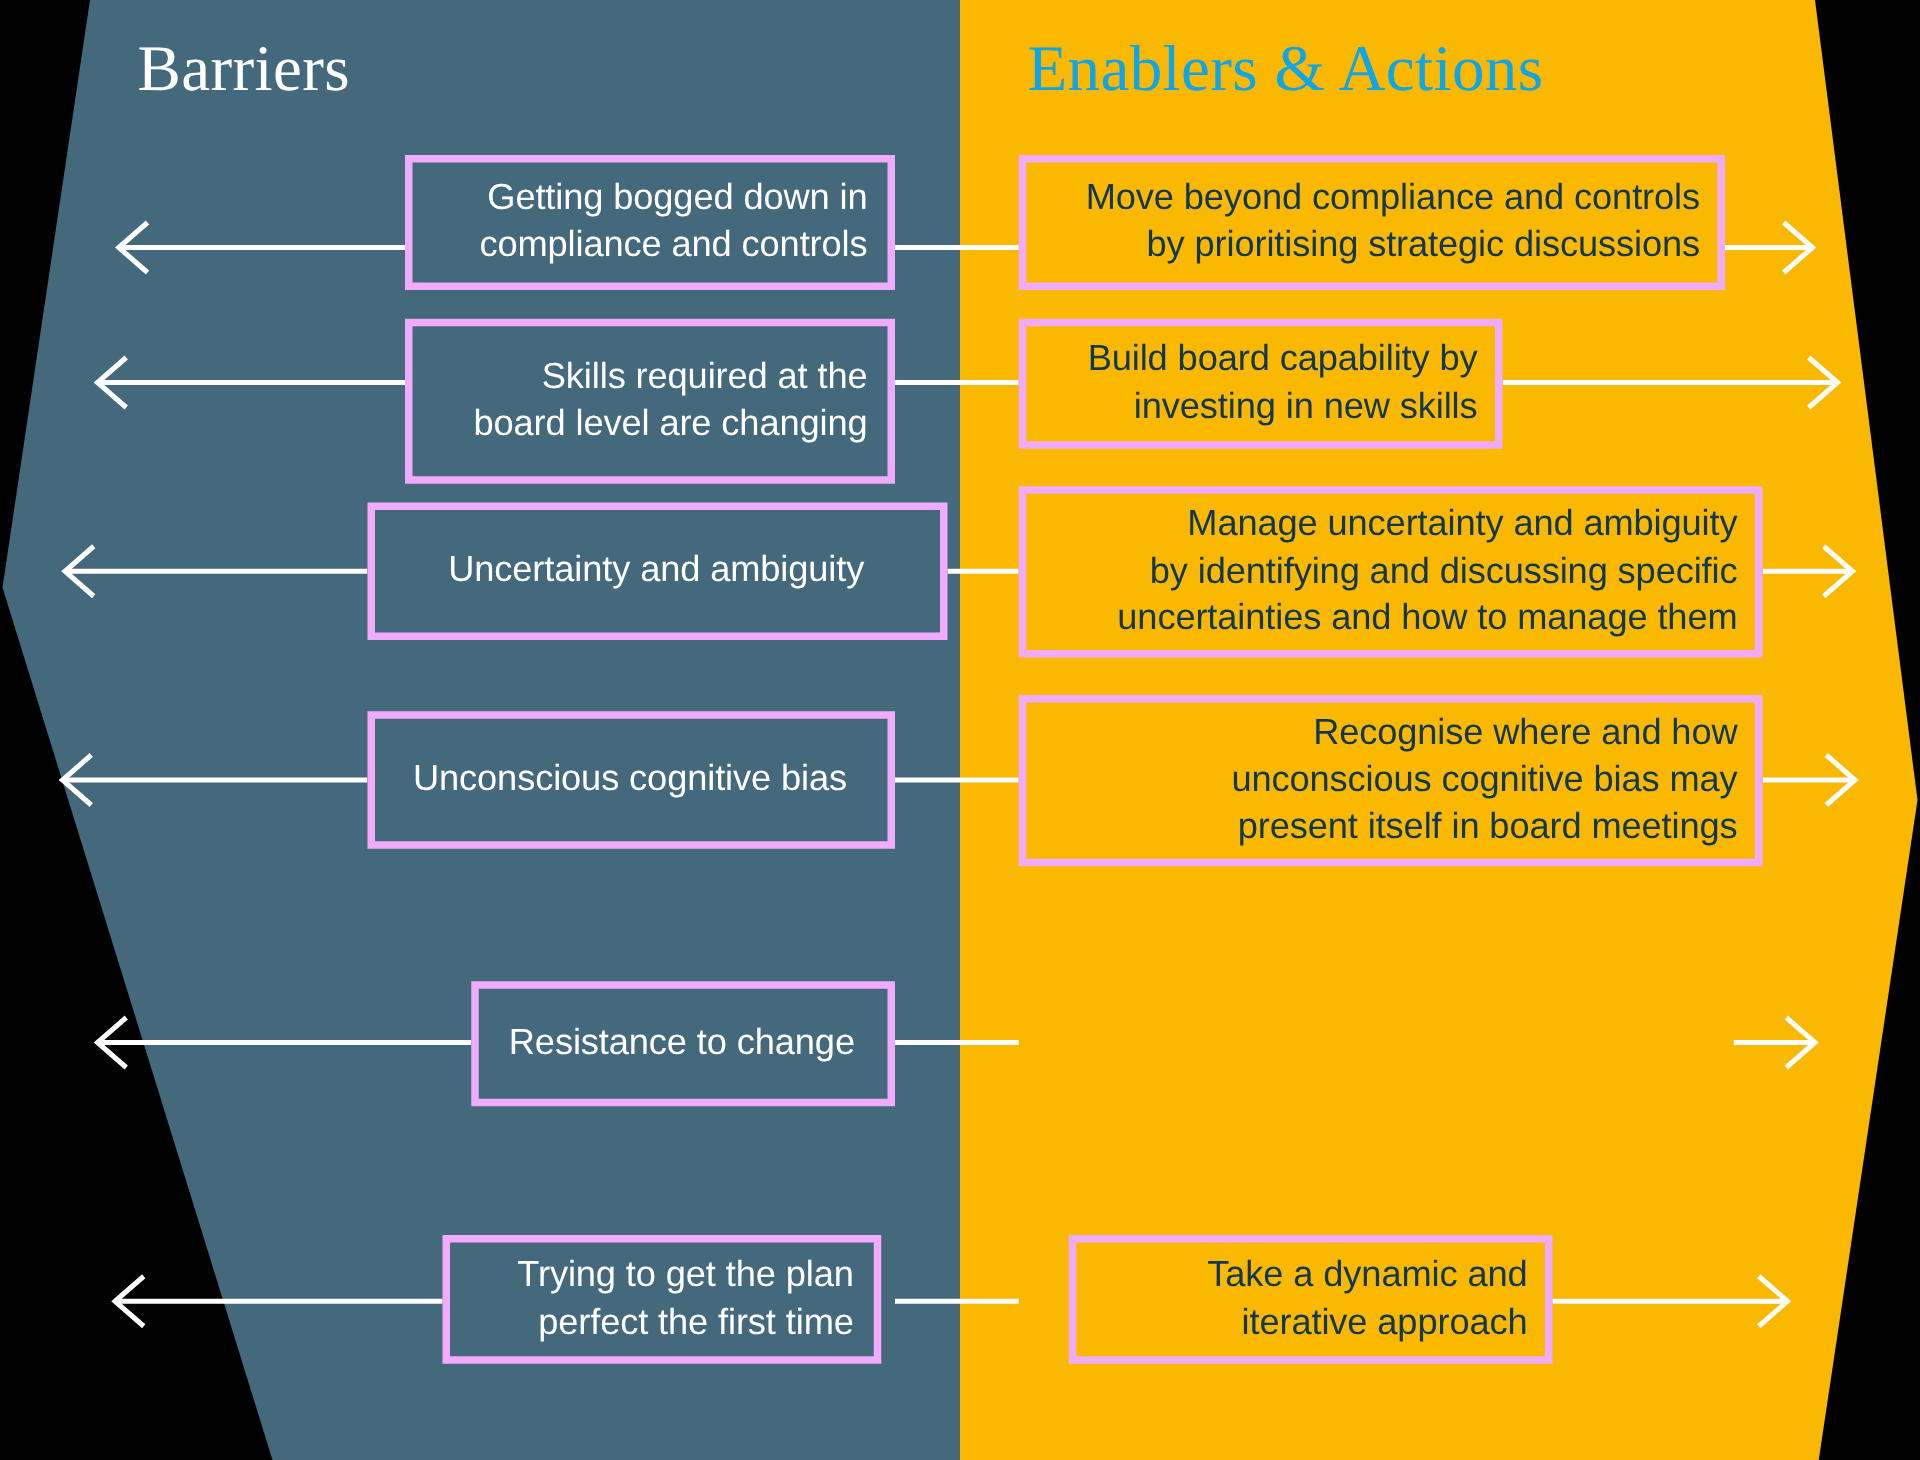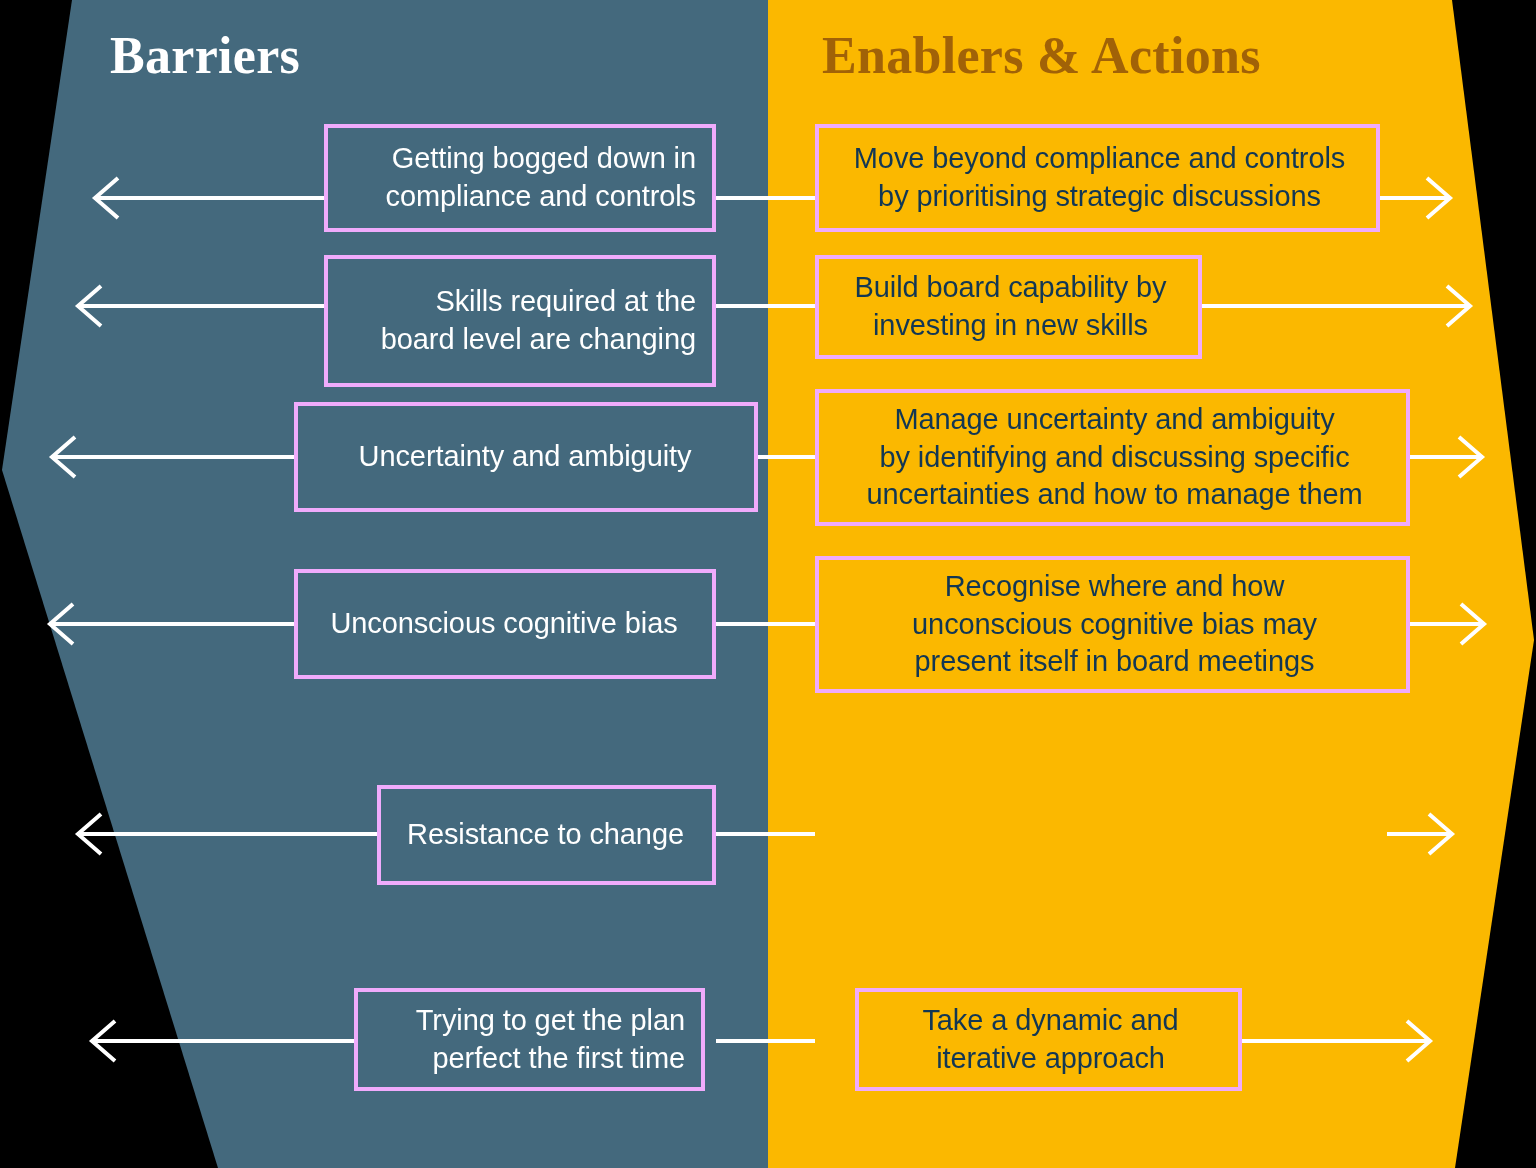--- a/index.html
+++ b/index.html
@@ -15,52 +15,51 @@
   #panels{position:absolute;left:0;top:0;width:1536px;height:1168px;}
 
   
   .heading{
     position:absolute;
     font-family:"Liberation Serif", serif;
     font-size:52px;
     line-height:1;
     letter-spacing:.3px;
     white-space:nowrap;
-    font-weight:bold;
   }
   #heading-barriers{left:110px;top:30px;color:#ffffff;}
-  #heading-enablers{left:822px;top:30px;color:#a16207;}
+  #heading-enablers{left:822px;top:30px;color:#0ea5e9;}
 
   
   #lines{position:absolute;left:0;top:0;width:1536px;height:1168px;pointer-events:none;}
 
   
   .box{
     position:absolute;
     box-sizing:border-box;
-    border:4px solid #f0abfc;
+    border:6px solid #f0abfc;
     display:flex;
     align-items:center;
     font-size:29px;
     line-height:1.3;
     letter-spacing:-0.1px;
   }
   .box .txt{display:block;width:100%;}
   .barrier-box{
     color:#ffffff;
     background:#44697D;
     justify-content:flex-end;
     text-align:right;
     padding:6px 16px 6px 14px;
   }
   .enabler-box{
     color:#123754;
     background:#FBB800;
     justify-content:flex-start;
-    text-align:center;
+    text-align:right;
     padding:6px 14px 6px 18px;
   }
 </style>
 </head>
 <body>
 
 <div id="stage">
 
   <svg id="panels" viewBox="0 0 1536 1168">
 

